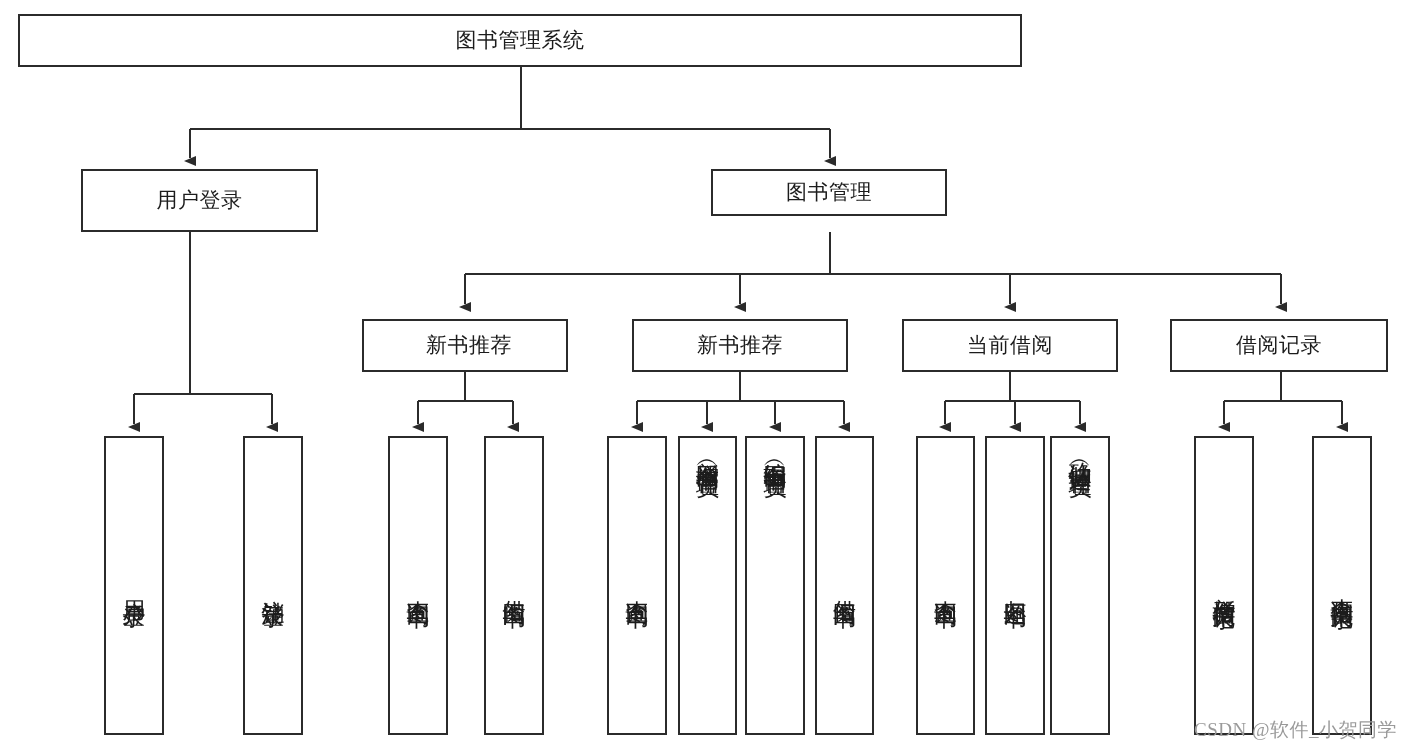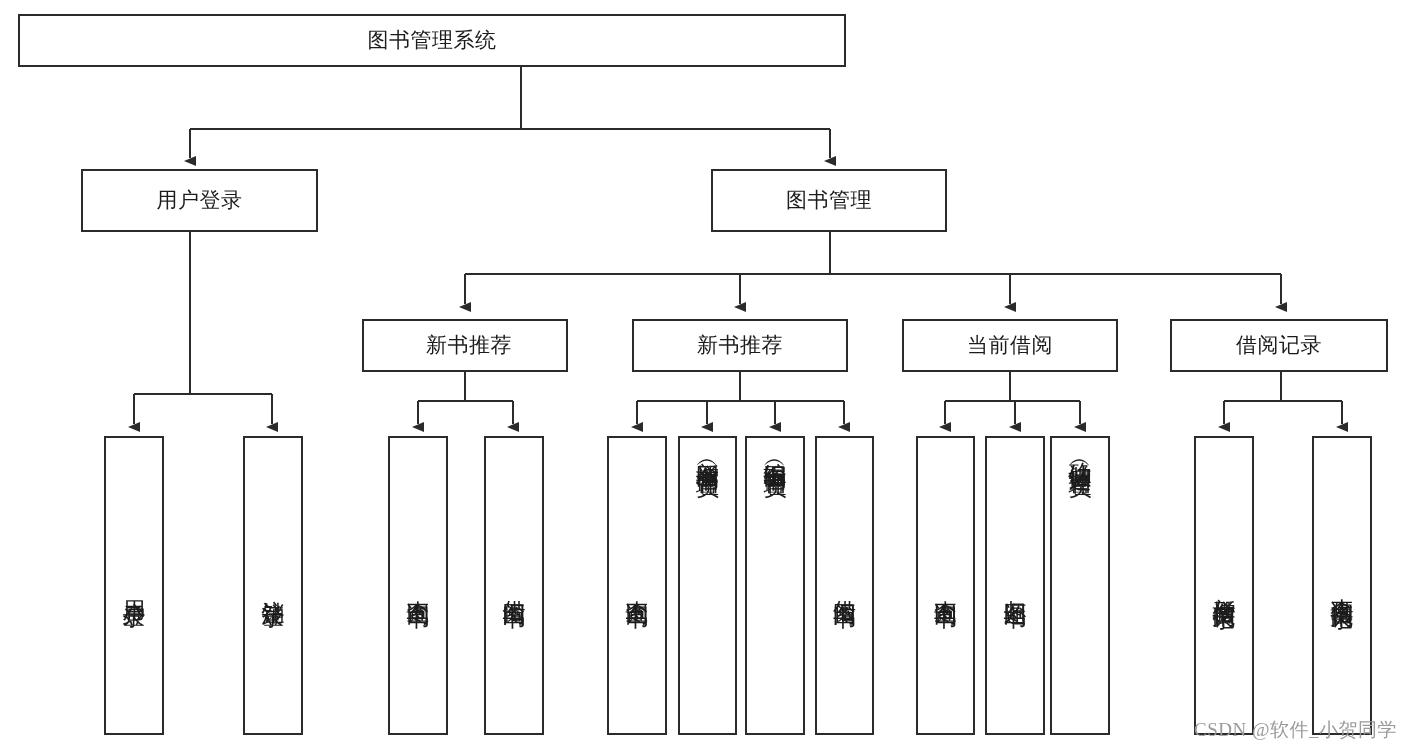--- a/index.html
+++ b/index.html
@@ -124,29 +124,29 @@
       <path d="M1015,401 L1015,424" marker-end="url(#arrow)"></path>
       <path d="M1080,401 L1080,424" marker-end="url(#arrow)"></path>
 
       <path d="M1281,372 L1281,401"></path>
       <path d="M1224,401 L1342,401"></path>
       <path d="M1224,401 L1224,424" marker-end="url(#arrow)"></path>
       <path d="M1342,401 L1342,424" marker-end="url(#arrow)"></path>
     </g>
   </svg>
 
-  <div class="node horizontal" style="left:18px; top:14px; width:828px; height:53px;">
+  <div class="node horizontal" style="left:18px; top:14px; width:1004px; height:53px;">
     <span class="node-label">图书管理系统</span>
   </div>
 
   <div class="node horizontal" style="left:81px; top:169px; width:237px; height:63px;">
     <span class="node-label">用户登录</span>
   </div>
 
-  <div class="node horizontal" style="left:711px; top:169px; width:236px; height:63px;">
+  <div class="node horizontal" style="left:711px; top:169px; width:236px; height:47px;">
     <span class="node-label">图书管理</span>
   </div>
 
   <div class="node horizontal" style="left:362px; top:319px; width:206px; height:53px;padding-left:8px;">
     <span class="node-label">新书推荐</span>
   </div>
 
   <div class="node horizontal" style="left:632px; top:319px; width:216px; height:53px;">
     <span class="node-label">新书推荐</span>
   </div>

